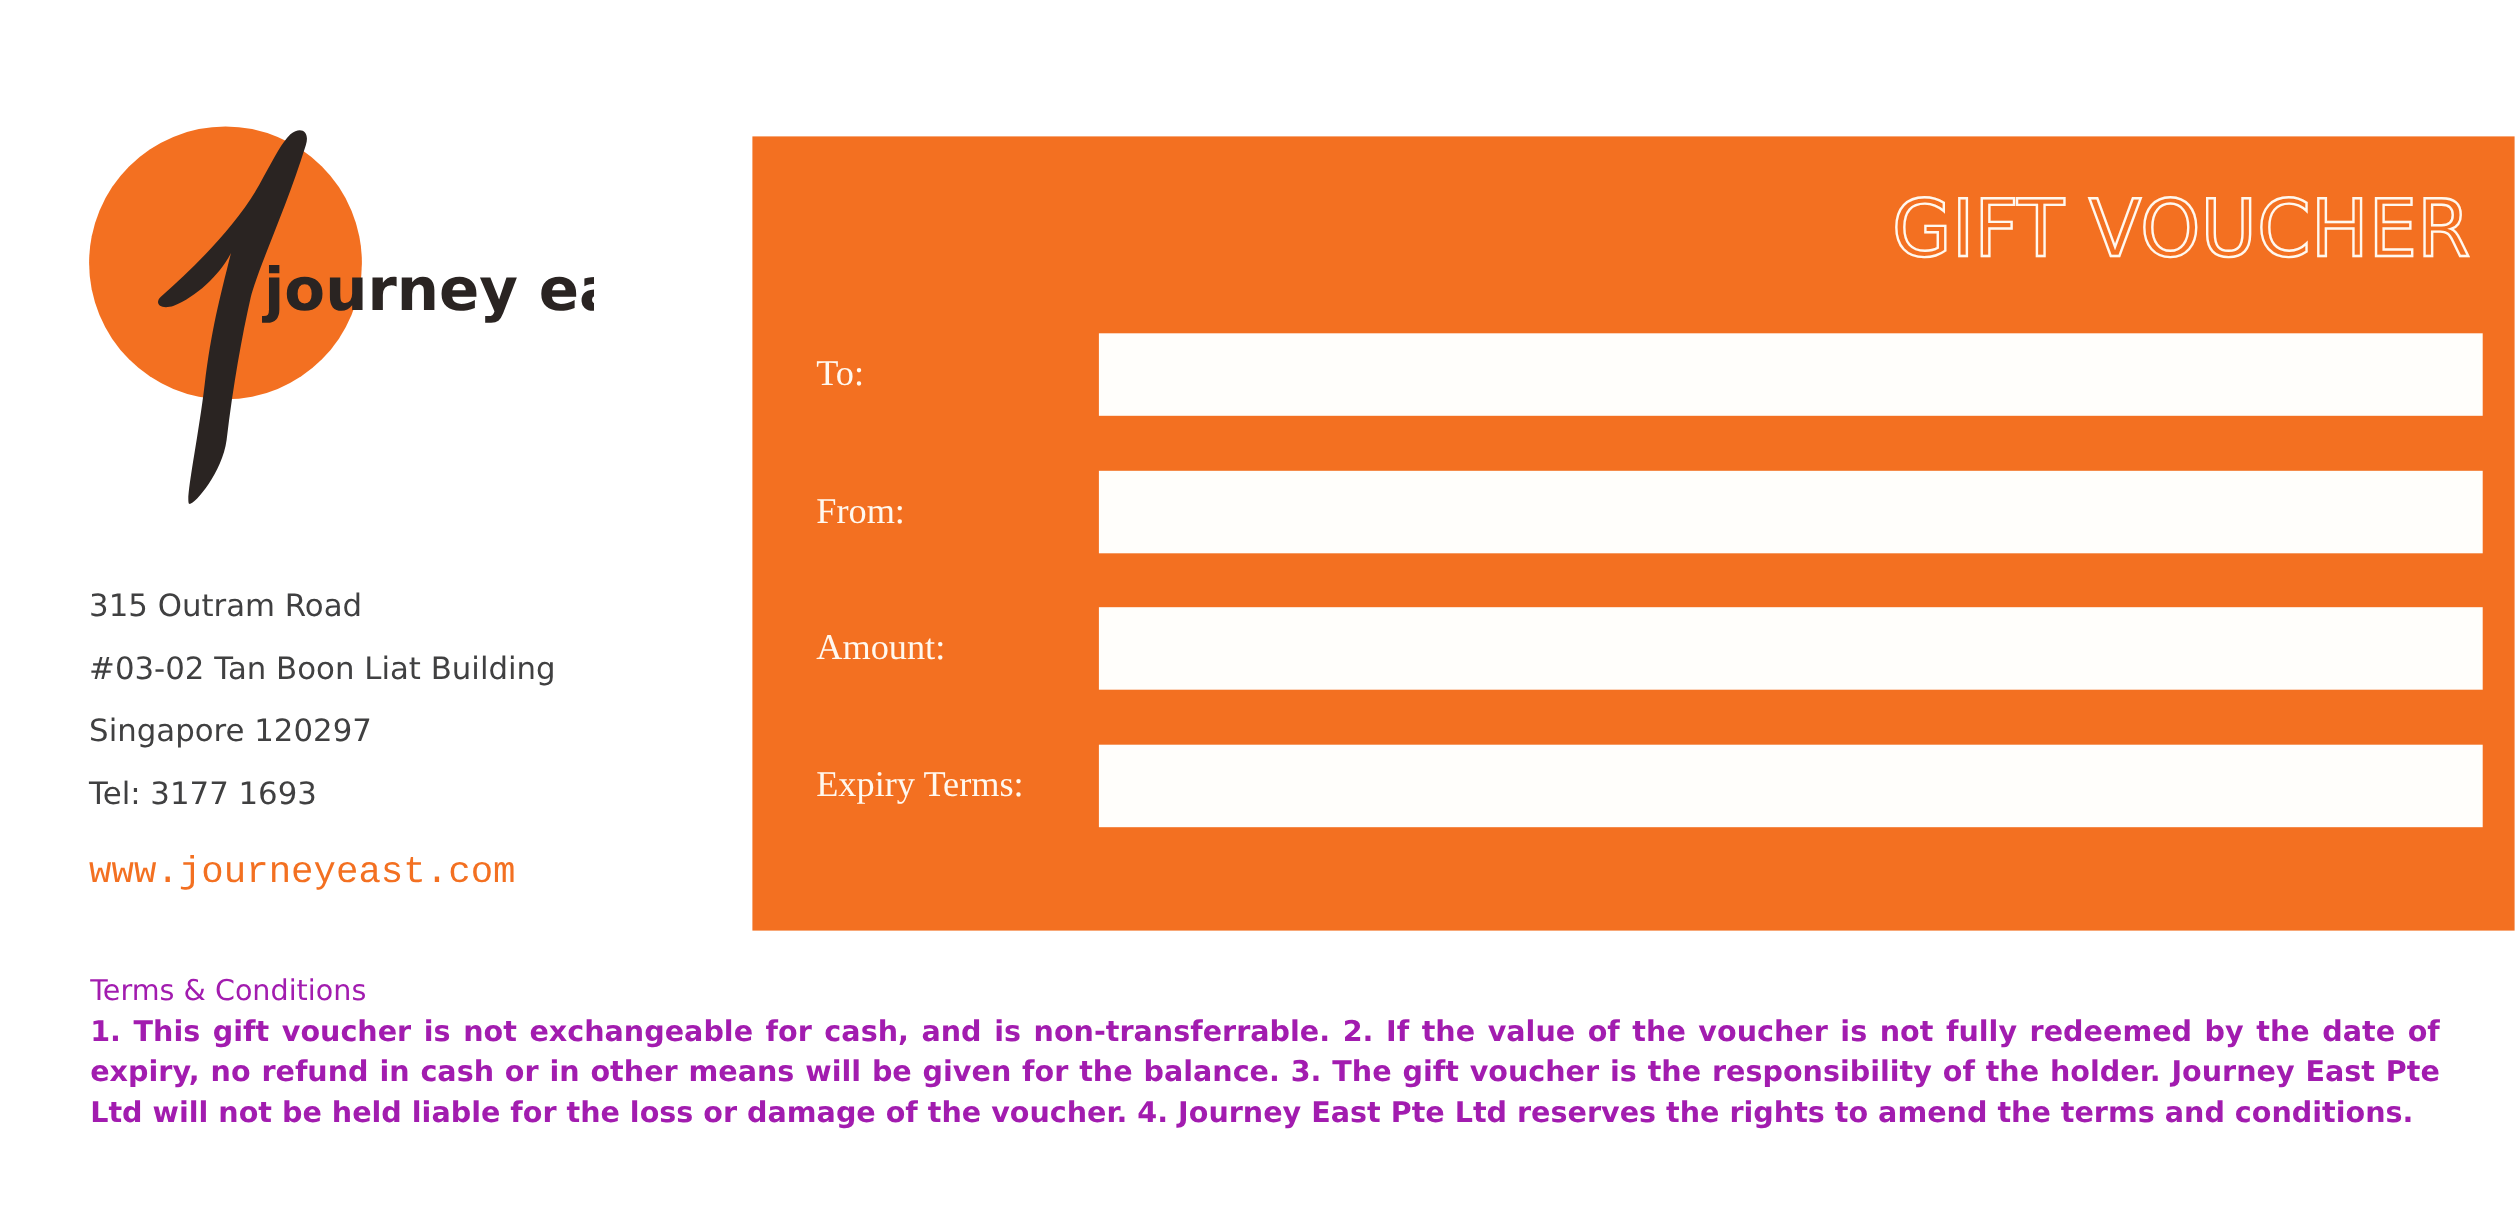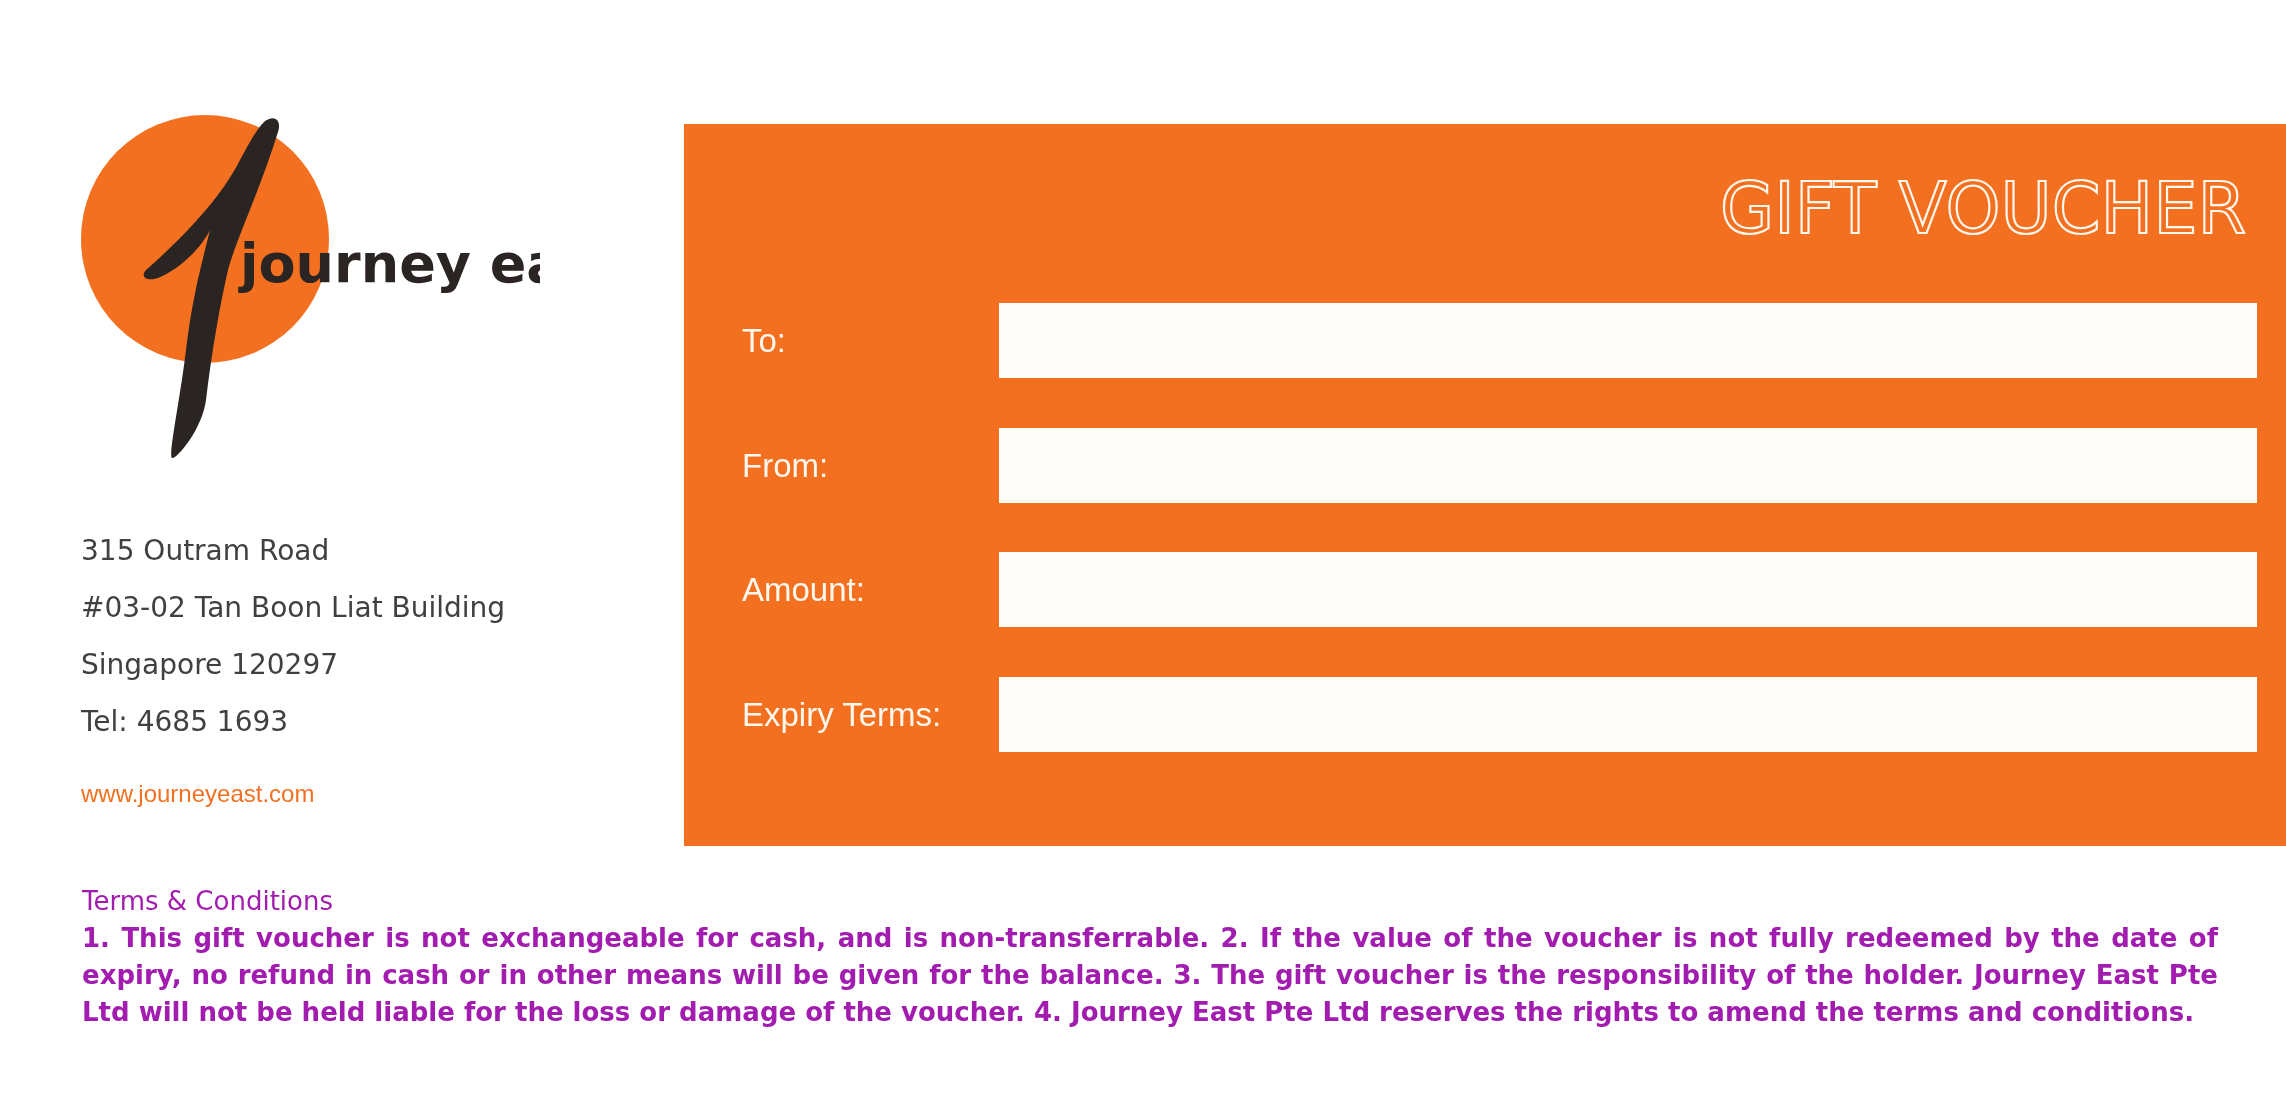--- a/index.html
+++ b/index.html
@@ -36,22 +36,22 @@
       color: #404041;
       font-family: "DejaVu Sans", sans-serif;
       font-size: 28px;
       line-height: 57px;
     }
     .address .line { display: block; white-space: nowrap; }
     .website {
       position: absolute;
       left: 81px;
       top: 772px;
-      font-family: Liberation Sans, sans-serif;
-      font-size: 24px;
+      font-family: Liberation Mono, monospace;
+      font-size: 34px;
       line-height: 44px;
       color: #F37021;
       text-decoration: none;
       white-space: nowrap;
     }
 
     .voucher {
       position: absolute;
       left: 648px;
       top: 124px;
@@ -83,21 +83,21 @@
       width: 1626px;
       height: 75px;
     }
     .field-label {
       position: absolute;
       left: 58px;
       top: 0;
       height: 75px;
       line-height: 75px;
       color: #fff8ef;
-      font-family: Liberation Sans, sans-serif;
+      font-family: Liberation Serif, serif;
       font-size: 33px;
       white-space: nowrap;
     }
     .field-input {
       position: absolute;
       left: 315px;
       top: 0;
       width: 1258px;
       height: 75px;
       background: #fffefb;
@@ -133,21 +133,21 @@
     <circle cx="145" cy="139" r="124" fill="#F37021"></circle>
     <path d="M204 22 C214 14 222 20 218 32 C200 90 176 140 168 170 C160 205 152 250 146 300 C142 330 116 360 112 358 C108 356 120 300 126 250 C132 200 140 170 150 130 C140 150 118 170 98 178 C86 182 80 176 86 170 C120 140 160 100 180 60 C190 42 196 30 204 22 Z" fill="#2A2422"></path>
     <text class="logo-text" x="180" y="182">journey east</text>
   </svg>
 </div>
 
 <div class="address">
   <span class="line">315 Outram Road</span>
   <span class="line">#03-02 Tan Boon Liat Building</span>
   <span class="line">Singapore 120297</span>
-  <span class="line">Tel: 4685 1693</span>
+  <span class="line">Tel: 3177 1693</span>
 </div>
 <a class="website">www.journeyeast.com</a>
 
 <div class="voucher">
   <div class="voucher-title">
     <svg viewBox="0 0 530 90" xmlns="http://www.w3.org/2000/svg">
       <text x="0" y="69" textLength="526" lengthAdjust="spacingAndGlyphs">GIFT VOUCHER</text>
     </svg>
   </div>
 

